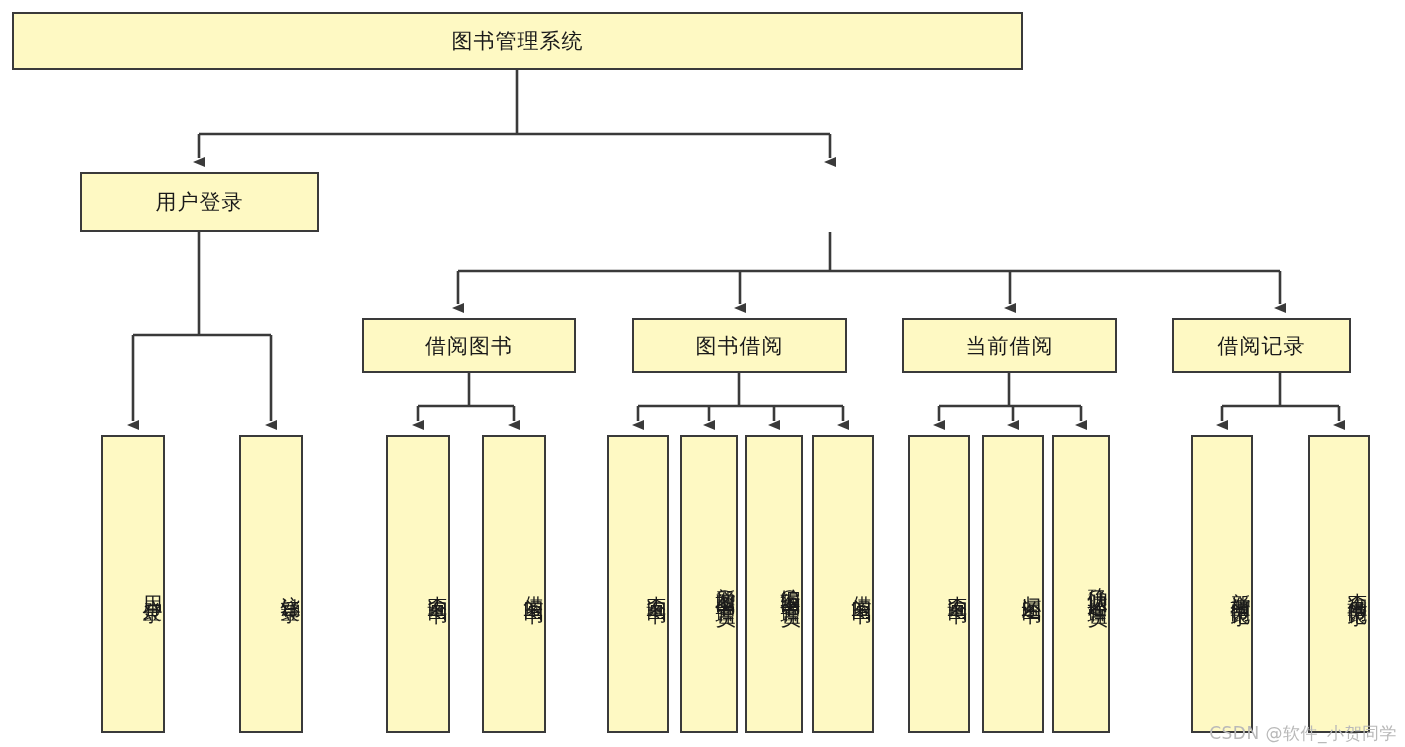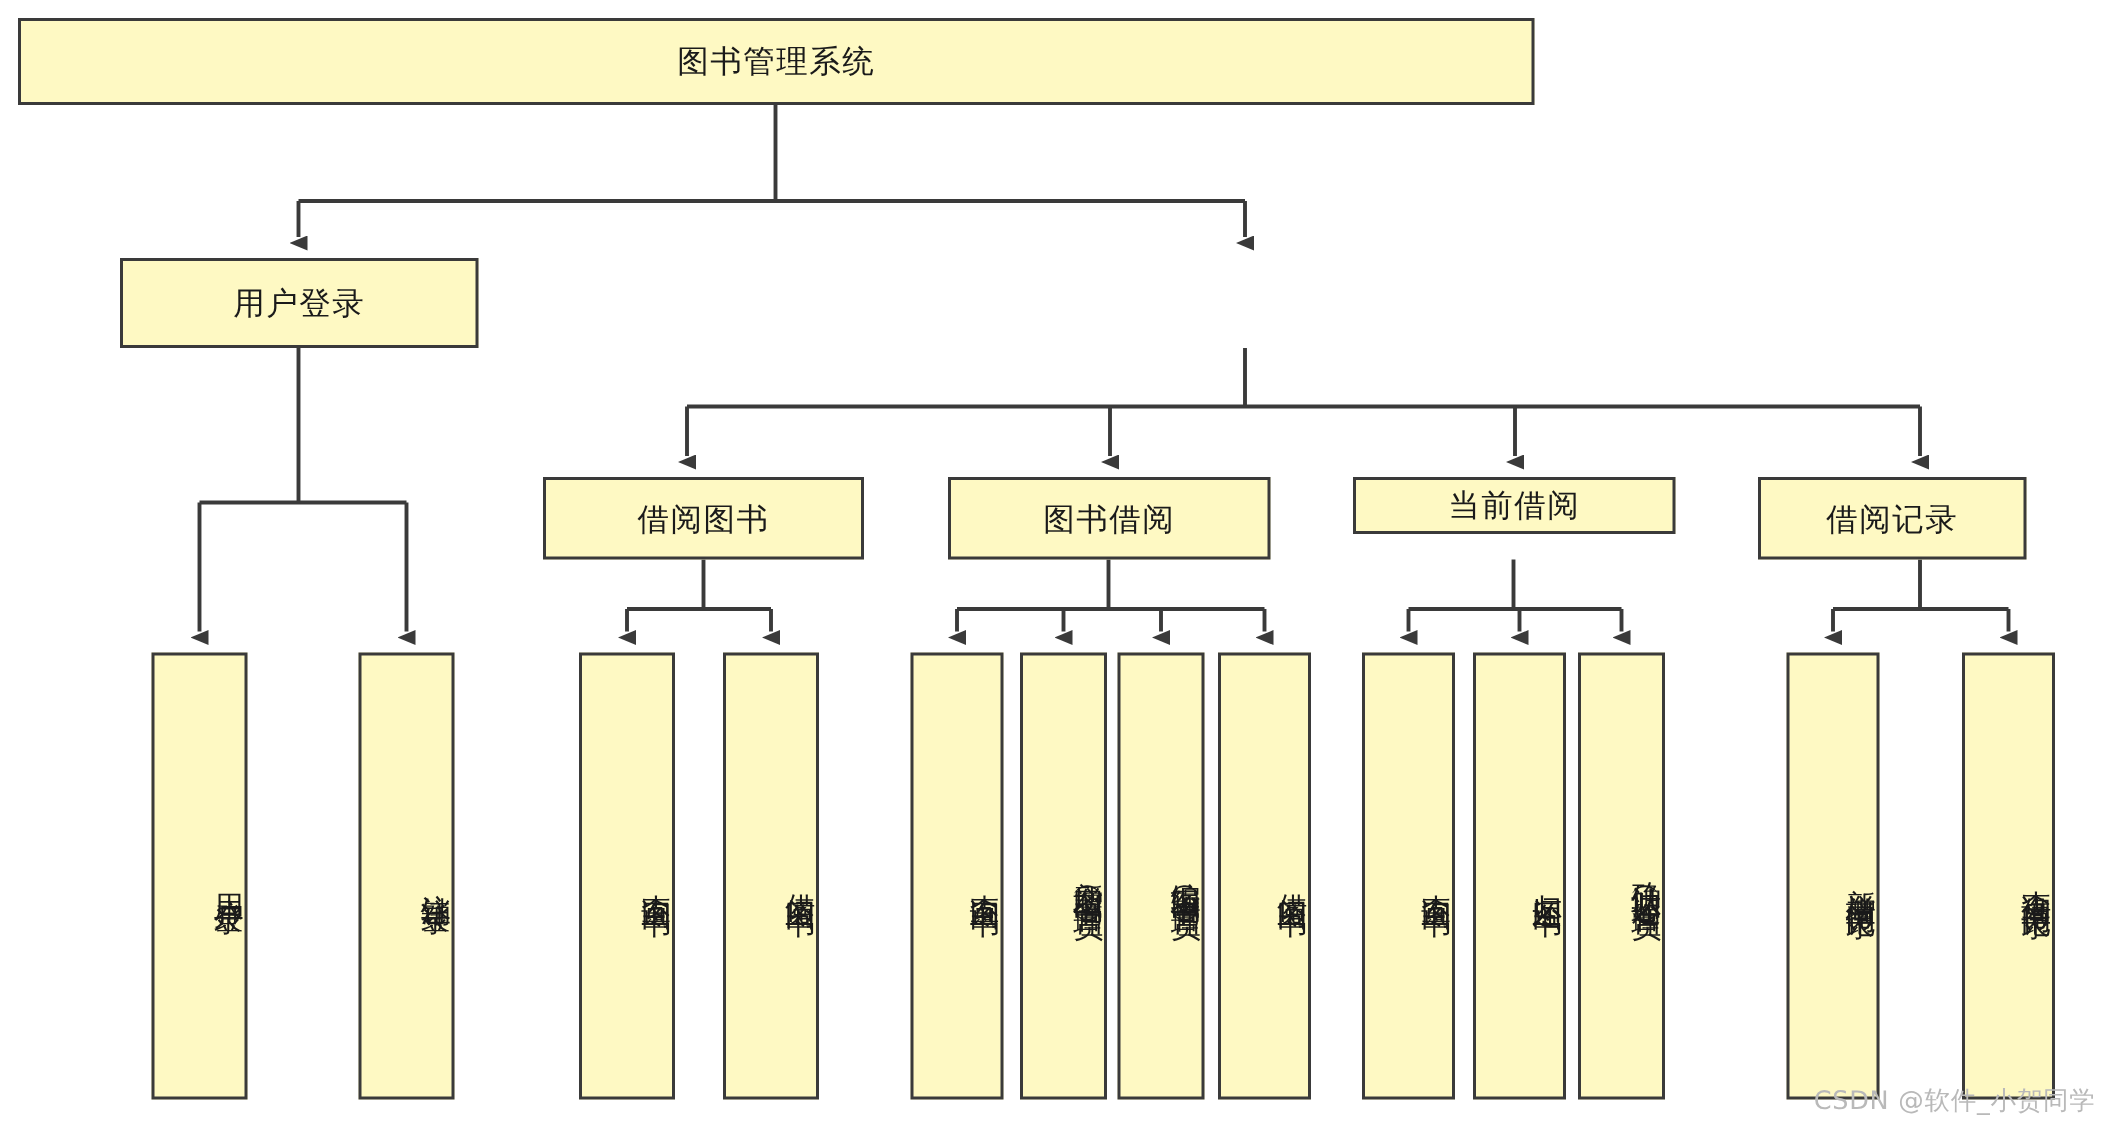--- a/index.html
+++ b/index.html
@@ -129,21 +129,21 @@
   <div class="node h" style="left:80px; top:172px; width:239px; height:60px;">
     <span>用户登录</span>
   </div>
 
   <div class="node h" style="left:362px; top:318px; width:214px; height:55px;">
     <span>借阅图书</span>
   </div>
   <div class="node h" style="left:632px; top:318px; width:215px; height:55px;">
     <span>图书借阅</span>
   </div>
-  <div class="node h" style="left:902px; top:318px; width:215px; height:38px;">
+  <div class="node h" style="left:902px; top:318px; width:215px; height:55px;">
     <span>当前借阅</span>
   </div>
   <div class="node h" style="left:1172px; top:318px; width:179px; height:55px;">
     <span>借阅记录</span>
   </div>
 
   <div class="node leaf" style="left:101px; top:435px; width:64px; height:298px;">
     <span class="vtxt">用户登录</span>
   </div>
   <div class="node leaf" style="left:239px; top:435px; width:64px; height:298px;">

